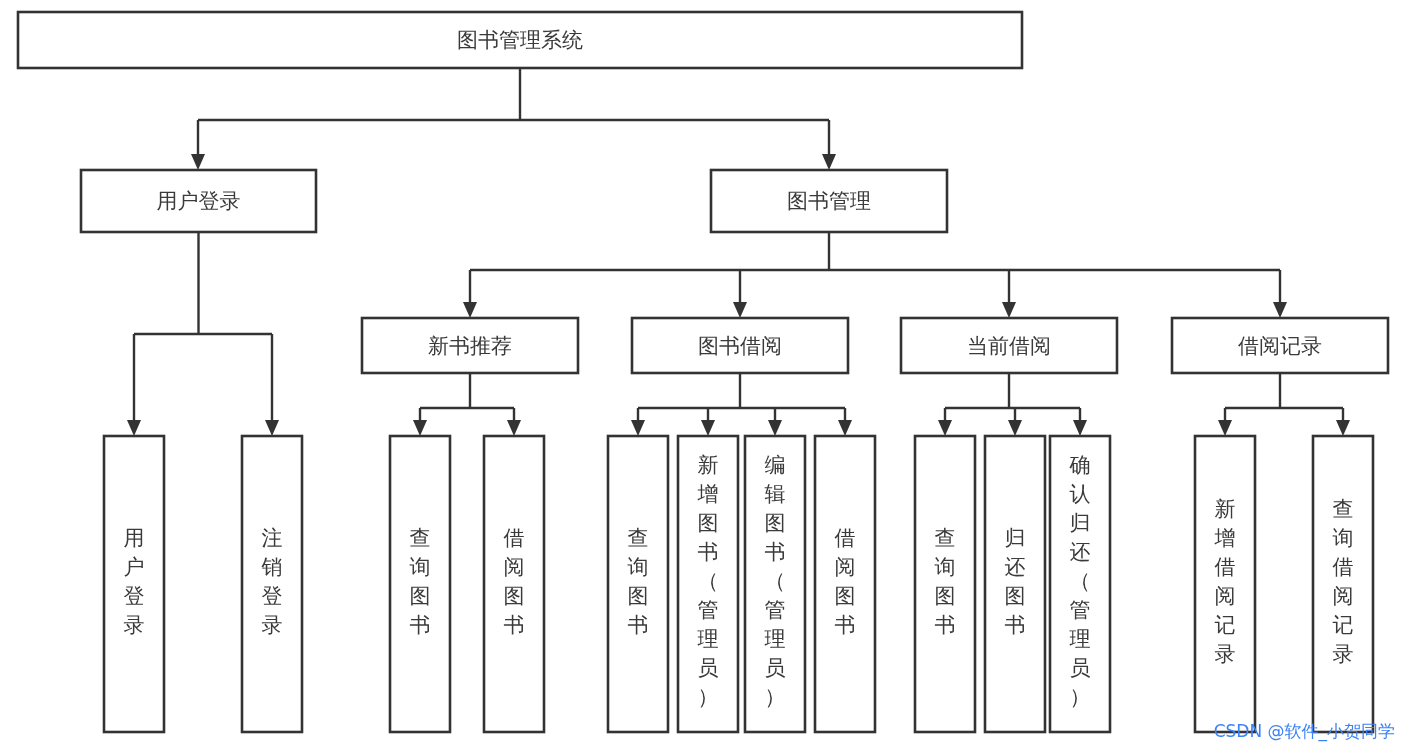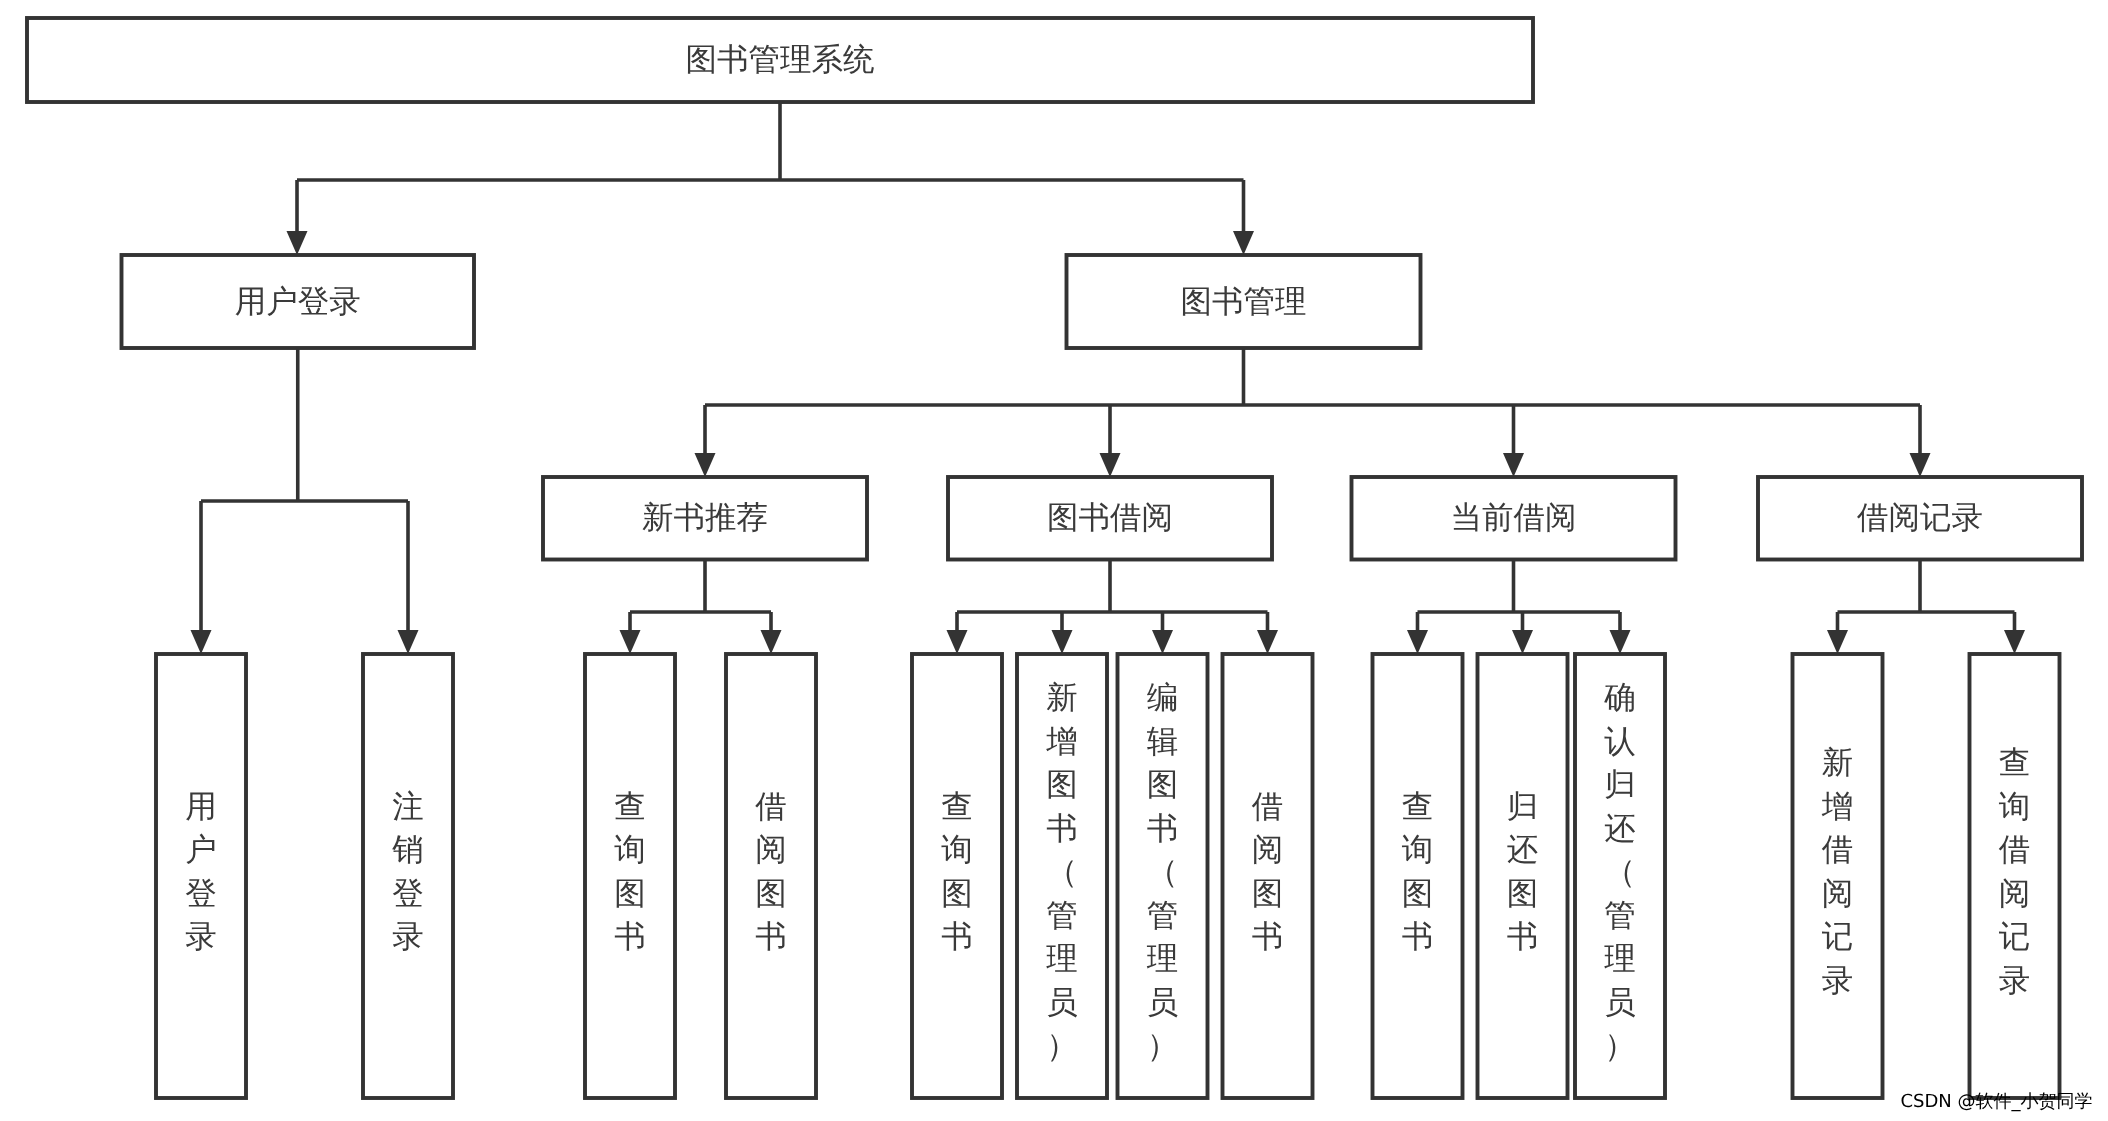--- a/index.html
+++ b/index.html
@@ -6,22 +6,22 @@
   body{width:1405px;height:747px;position:relative;overflow:hidden;
        font-family:"DejaVu Sans","Liberation Sans",sans-serif;}
   #diagram{position:absolute;left:0;top:0;width:1405px;height:747px;}
   .box{fill:#ffffff;stroke:#333333;stroke-width:2.6;}
   .link{stroke:#333333;stroke-width:2.4;fill:none;}
   .arrowhead{fill:#333333;stroke:none;}
   .lbl{fill:#3a3a3a;font-family:"DejaVu Sans","Liberation Sans",sans-serif;
        font-size:21px;text-anchor:middle;dominant-baseline:middle;}
   .vlbl{fill:#3a3a3a;font-family:"DejaVu Sans","Liberation Sans",sans-serif;
         font-size:21px;}
-  .watermark{position:absolute;right:10px;bottom:4px;font-size:12px;
-             color:#000000;font-family:"DejaVu Sans","Liberation Sans",sans-serif;
+  .watermark{position:absolute;right:10px;bottom:4px;font-size:17px;
+             color:#3b82f6;font-family:"DejaVu Sans","Liberation Sans",sans-serif;
              white-space:nowrap;}
 </style>
 </head>
 <body>
 
 <svg id="diagram" viewBox="0 0 1405 747">
     <g>
       <polyline points="520,68 520,120" class="link" stroke="#333333"></polyline>
       <polyline points="198,120 829,120" class="link" stroke="#333333"></polyline>
       <polyline points="198,120 198,154" class="link" stroke="#333333"></polyline>

